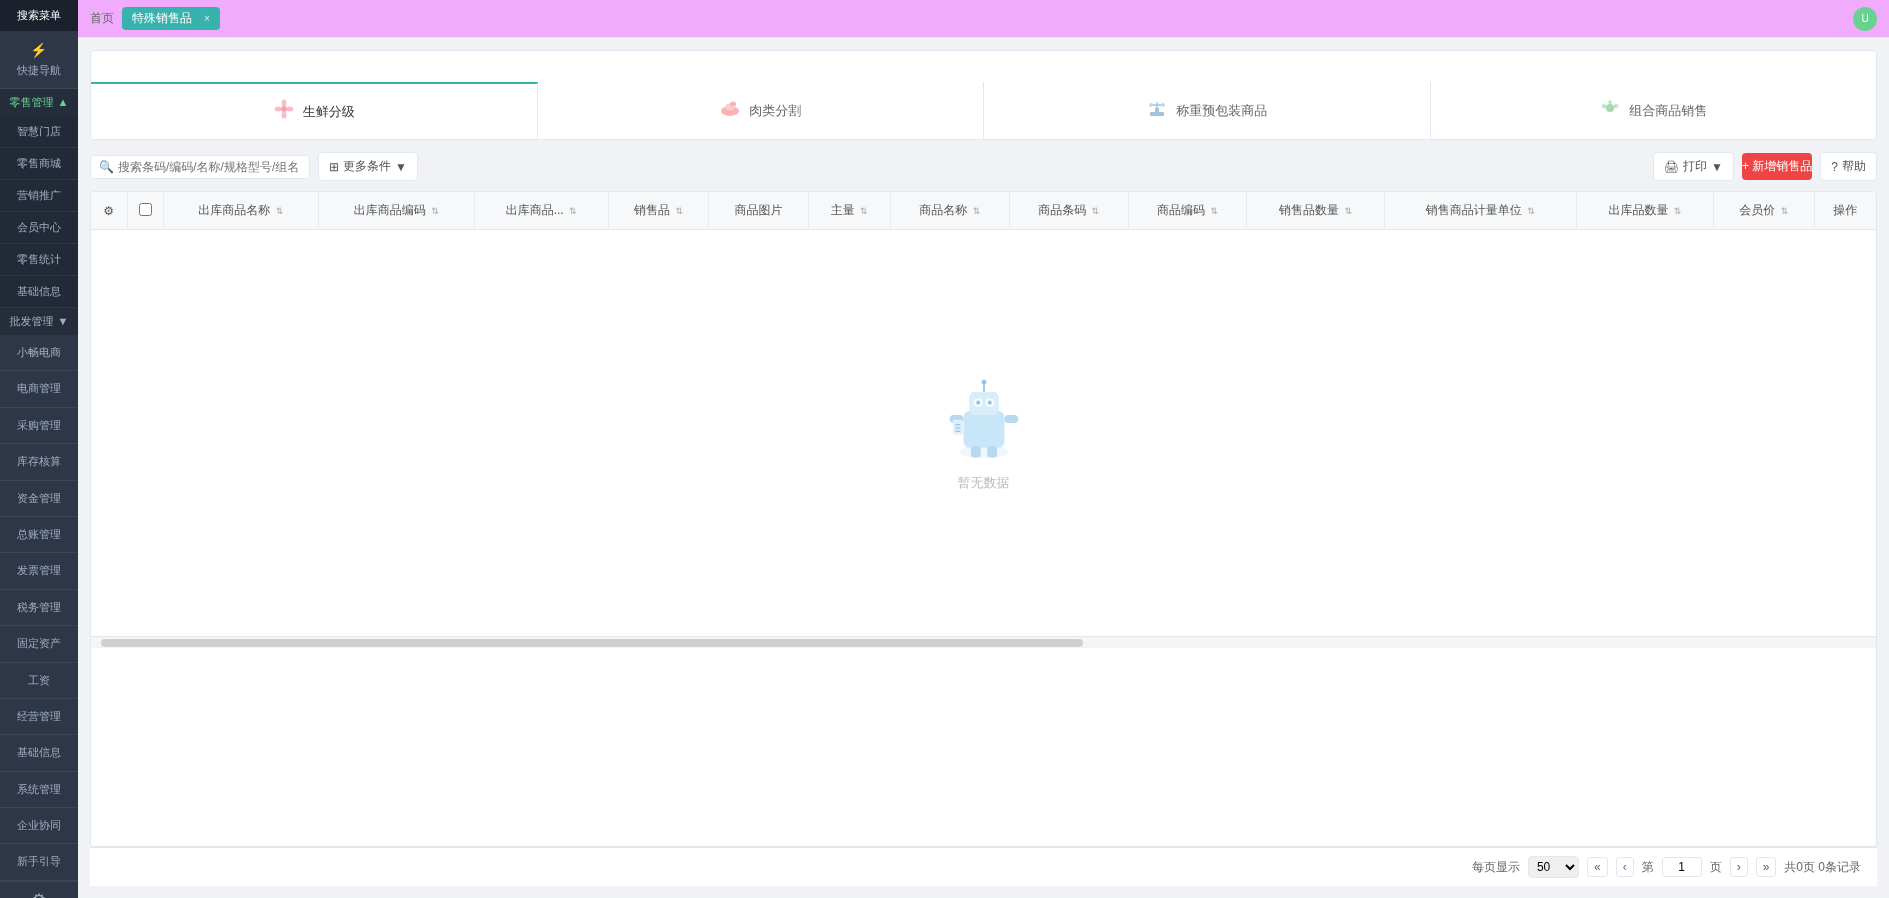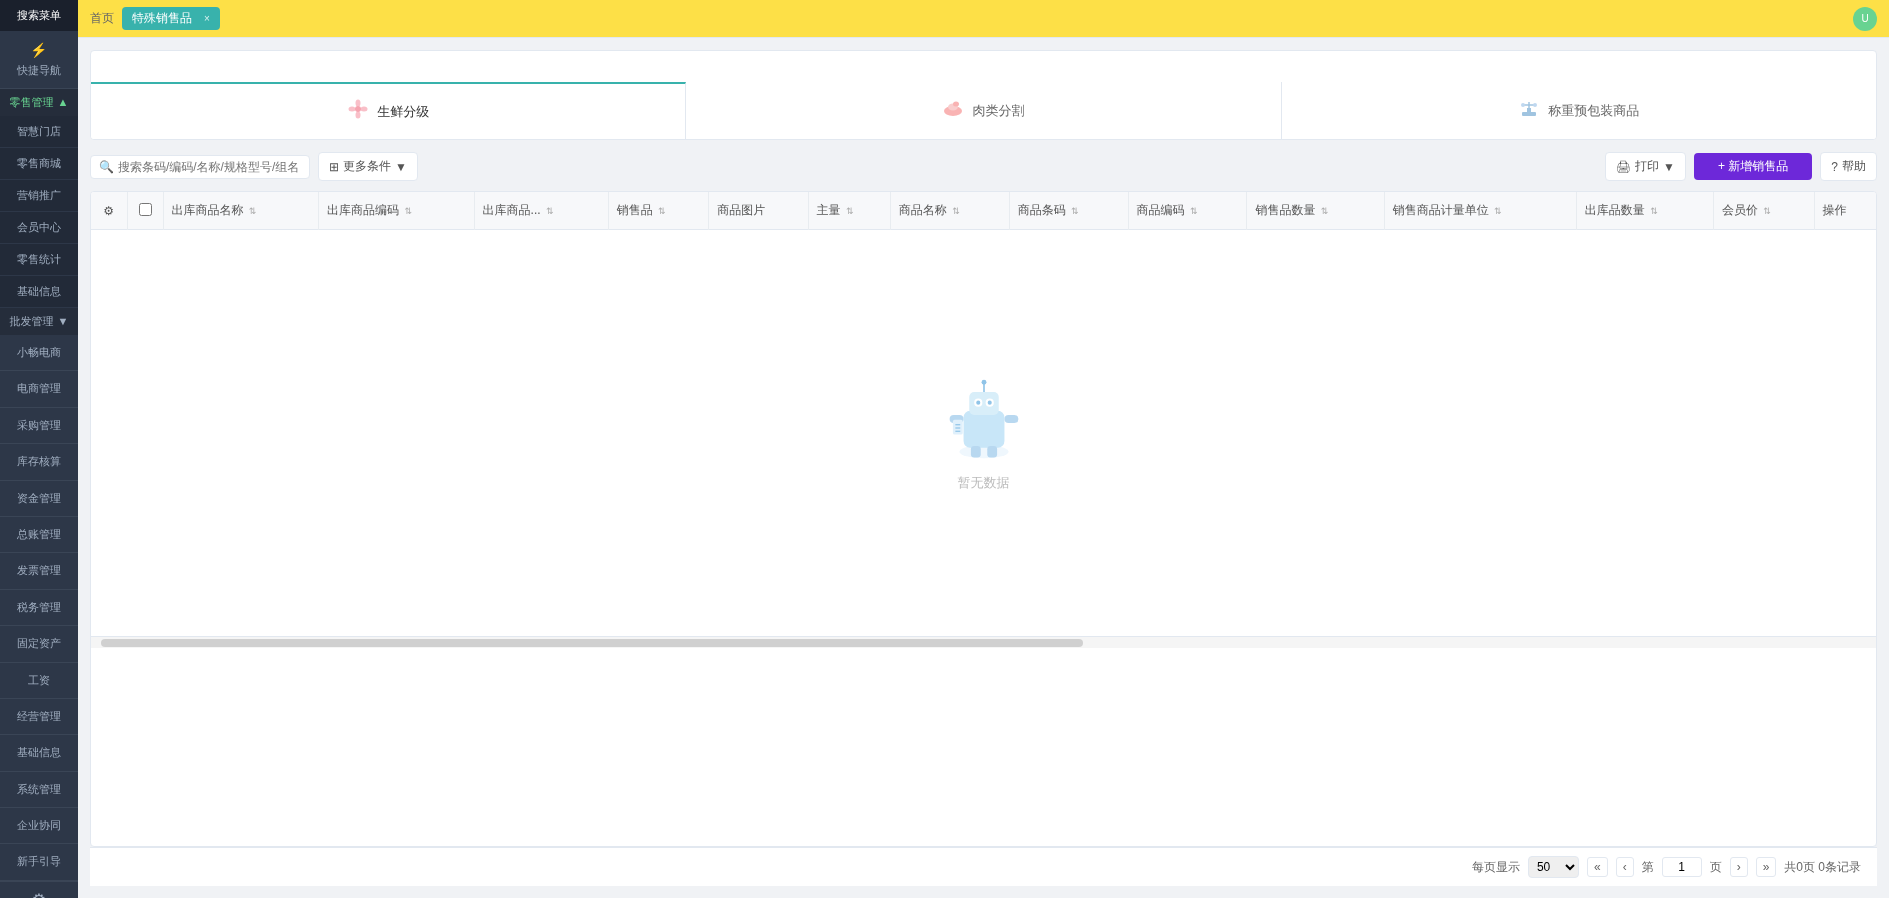--- a/index.html
+++ b/index.html
@@ -83,21 +83,21 @@
     #main {
       flex: 1;
       display: flex;
       flex-direction: column;
       overflow: hidden;
       background: #f0f2f5;
     }
 
     
     #topbar {
-      background: #fde047;
+      background: #f0abfc;
       border-bottom: 1px solid #e2e8f0;
       padding: 0 12px;
       display: flex;
       align-items: center;
       height: 38px;
       gap: 8px;
       flex-shrink: 0;
     }
     .topbar-home {
       color: #666;
@@ -231,25 +231,25 @@
       background: #fff;
       padding: 5px 10px;
       cursor: pointer;
       font-size: 12px;
       color: #555;
     }
     .new-btn {
       display: flex;
       align-items: flex-start;
       gap: 4px;
-      background: #6d28d9;
+      background: #ef4444;
       color: #fff;
       border: none;
       border-radius: 4px;
-      padding: 5px 24px;
+      padding: 5px 0;
       cursor: pointer;
       font-size: 12px;
     }
     .help-btn {
       display: flex;
       align-items: center;
       gap: 4px;
       border: 1px solid #e2e8f0;
       border-radius: 4px;
       background: #fff;
@@ -271,21 +271,21 @@
       width: 100%;
       border-collapse: collapse;
       font-size: 12px;
     }
     thead tr {
       background: #f7f8fa;
       border-bottom: 1px solid #e2e8f0;
     }
     thead th {
       padding: 10px 8px;
-      text-align: left;
+      text-align: center;
       color: #555;
       font-weight: 500;
       white-space: nowrap;
       border-right: 1px solid #e8ecf0;
       cursor: pointer;
       user-select: none;
     }
     thead th .sort-icon { color: #aaa; font-size: 9px; margin-left: 2px; }
     thead th:last-child { border-right: none; }
     .th-checkbox { width: 36px; text-align: center; }
@@ -504,20 +504,34 @@
             <rect x="4" y="14" width="14" height="4" rx="1" fill="#a0c4e0"></rect>
             <rect x="9" y="10" width="4" height="4" fill="#a0c4e0"></rect>
             <line x1="11" y1="4" x2="11" y2="10" stroke="#a0c4e0" stroke-width="1.5"></line>
             <line x1="5" y1="7" x2="17" y2="7" stroke="#a0c4e0" stroke-width="1.5"></line>
             <circle cx="5" cy="7" r="2" fill="#c0d8f0"></circle>
             <circle cx="17" cy="7" r="2" fill="#c0d8f0"></circle>
           </svg>
         </span>
         <span>称重预包装商品</span>
       </div>
+      <div class="tab">
+        <span class="tab-icon">
+          <svg width="22" height="20" viewBox="0 0 22 20">
+            <circle cx="11" cy="10" r="4" fill="#a8d8b0"></circle>
+            <circle cx="5" cy="8" r="2.5" fill="#c8eace"></circle>
+            <circle cx="17" cy="8" r="2.5" fill="#c8eace"></circle>
+            <circle cx="11" cy="4" r="2" fill="#c8eace"></circle>
+            <line x1="5" y1="8" x2="11" y2="10" stroke="#a8d8b0" stroke-width="1"></line>
+            <line x1="17" y1="8" x2="11" y2="10" stroke="#a8d8b0" stroke-width="1"></line>
+            <line x1="11" y1="4" x2="11" y2="10" stroke="#a8d8b0" stroke-width="1"></line>
+          </svg>
+        </span>
+        <span>组合商品销售</span>
+      </div>
     </div>
 
     <div id="toolbar">
       <div class="search-box">
         <span class="search-icon">🔍</span>
         <input type="text" placeholder="搜索条码/编码/名称/规格型号/组名" style="">
       </div>
       <button class="filter-btn">
         <span>⊞</span>
         <span>更多条件</span>

